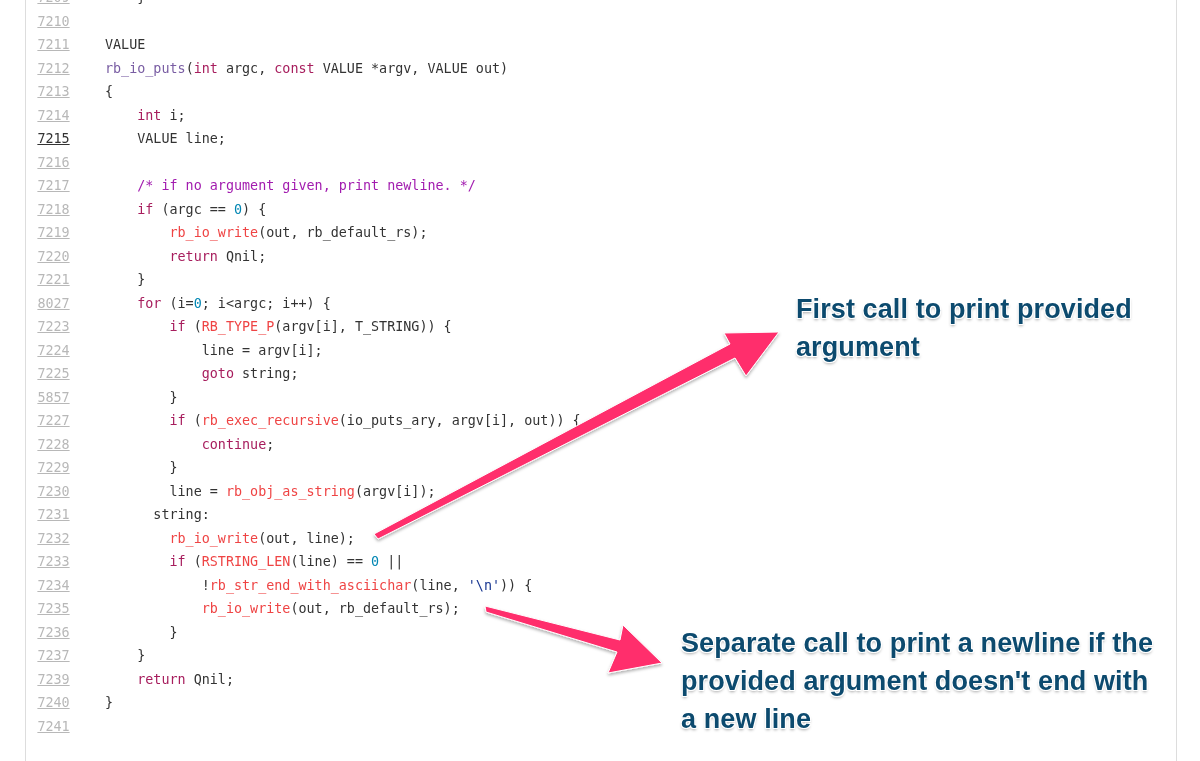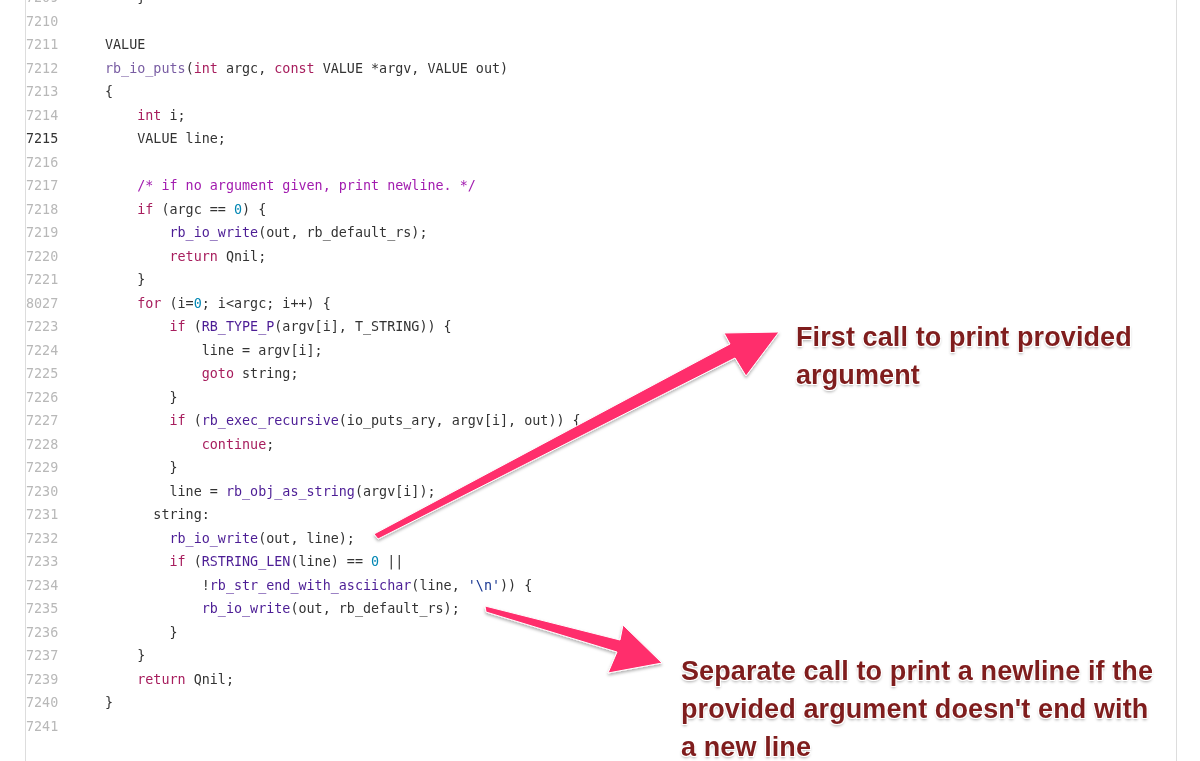--- a/index.html
+++ b/index.html
@@ -9,41 +9,40 @@
     border-left: 1px solid #dddddd; border-right: 1px solid #dddddd;
     background: #ffffff;
   }
   .code {
     position: absolute; left: 26px; top: -14px; width: 1149px;
     font-family: "DejaVu Sans Mono", "Liberation Mono", monospace;
     font-size: 13.4px;
   }
   .row { height: 23.5px; line-height: 23.5px; white-space: pre; display: flex; }
   .ln {
-    width: 55px; text-align: left; color: #b8b8b8; flex: none;
-    padding-right: 0; cursor: pointer;
+    width: 55px; text-align: center; color: #b8b8b8; flex: none;
+    padding-right: 0; cursor: pointer; text-decoration: underline;
   }
   .ln.active { color: #333333; }
   .src { padding-left: 24px; color: #333333; }
   .k { color: #a71d5d; }
   .en { color: #795da3; }
-  .fn { color: #4c1d95; }
+  .fn { color: #ef4444; }
   .n { color: #0086b3; }
   .s { color: #183691; }
   .c { color: #a21caf; }
   .overlay { position: absolute; left: 0; top: 0; width: 1200px; height: 761px; pointer-events: none; }
   .note {
     position: absolute;
     font-family: "Liberation Sans", "DejaVu Sans", sans-serif;
     font-weight: bold; font-size: 27px; line-height: 38px;
-    color: #7f1d1d;
+    color: #0c4a6e;
     text-shadow: -1px -1px 0 #fff, 1px -1px 0 #fff, -1px 1px 0 #fff, 1px 1px 0 #fff,
                  0 2px 3px rgba(0,0,0,0.35);
     letter-spacing: 0.1px;
-    margin-top: 28px;
   }
 </style>
 </head>
 <body>
 
 <div class="frame"></div>
 
 <div class="code" id="code">
     <div class="row"><span class="ln">7209</span><span class="src"><span>    }</span></span></div>
     <div class="row"><span class="ln">7210</span><span class="src"></span></div>
@@ -55,21 +54,21 @@
     <div class="row"><span class="ln">7216</span><span class="src"></span></div>
     <div class="row"><span class="ln">7217</span><span class="src"><span class="c">    /* if no argument given, print newline. */</span></span></div>
     <div class="row"><span class="ln">7218</span><span class="src"><span>    </span><span class="k">if</span><span> (argc == </span><span class="n">0</span><span>) {</span></span></div>
     <div class="row"><span class="ln">7219</span><span class="src"><span>        </span><span class="fn">rb_io_write</span><span>(out, rb_default_rs);</span></span></div>
     <div class="row"><span class="ln">7220</span><span class="src"><span>        </span><span class="k">return</span><span> Qnil;</span></span></div>
     <div class="row"><span class="ln">7221</span><span class="src"><span>    }</span></span></div>
     <div class="row"><span class="ln">8027</span><span class="src"><span>    </span><span class="k">for</span><span> (i=</span><span class="n">0</span><span>; i&lt;argc; i++) {</span></span></div>
     <div class="row"><span class="ln">7223</span><span class="src"><span>        </span><span class="k">if</span><span> (</span><span class="fn">RB_TYPE_P</span><span>(argv[i], T_STRING)) {</span></span></div>
     <div class="row"><span class="ln">7224</span><span class="src"><span>            line = argv[i];</span></span></div>
     <div class="row"><span class="ln">7225</span><span class="src"><span>            </span><span class="k">goto</span><span> string;</span></span></div>
-    <div class="row"><span class="ln">7226</span><span class="src"><span>        }</span></span></div>
+    <div class="row"><span class="ln">5857</span><span class="src"><span>        }</span></span></div>
     <div class="row"><span class="ln">7227</span><span class="src"><span>        </span><span class="k">if</span><span> (</span><span class="fn">rb_exec_recursive</span><span>(io_puts_ary, argv[i], out)) {</span></span></div>
     <div class="row"><span class="ln">7228</span><span class="src"><span>            </span><span class="k">continue</span><span>;</span></span></div>
     <div class="row"><span class="ln">7229</span><span class="src"><span>        }</span></span></div>
     <div class="row"><span class="ln">7230</span><span class="src"><span>        line = </span><span class="fn">rb_obj_as_string</span><span>(argv[i]);</span></span></div>
     <div class="row"><span class="ln">7231</span><span class="src"><span>      string:</span></span></div>
     <div class="row"><span class="ln">7232</span><span class="src"><span>        </span><span class="fn">rb_io_write</span><span>(out, line);</span></span></div>
     <div class="row"><span class="ln">7233</span><span class="src"><span>        </span><span class="k">if</span><span> (</span><span class="fn">RSTRING_LEN</span><span>(line) == </span><span class="n">0</span><span> ||</span></span></div>
     <div class="row"><span class="ln">7234</span><span class="src"><span>            !</span><span class="fn">rb_str_end_with_asciichar</span><span>(line, </span><span class="s">'\n'</span><span>)) {</span></span></div>
     <div class="row"><span class="ln">7235</span><span class="src"><span>            </span><span class="fn">rb_io_write</span><span>(out, rb_default_rs);</span></span></div>
     <div class="row"><span class="ln">7236</span><span class="src"><span>        }</span></span></div>

